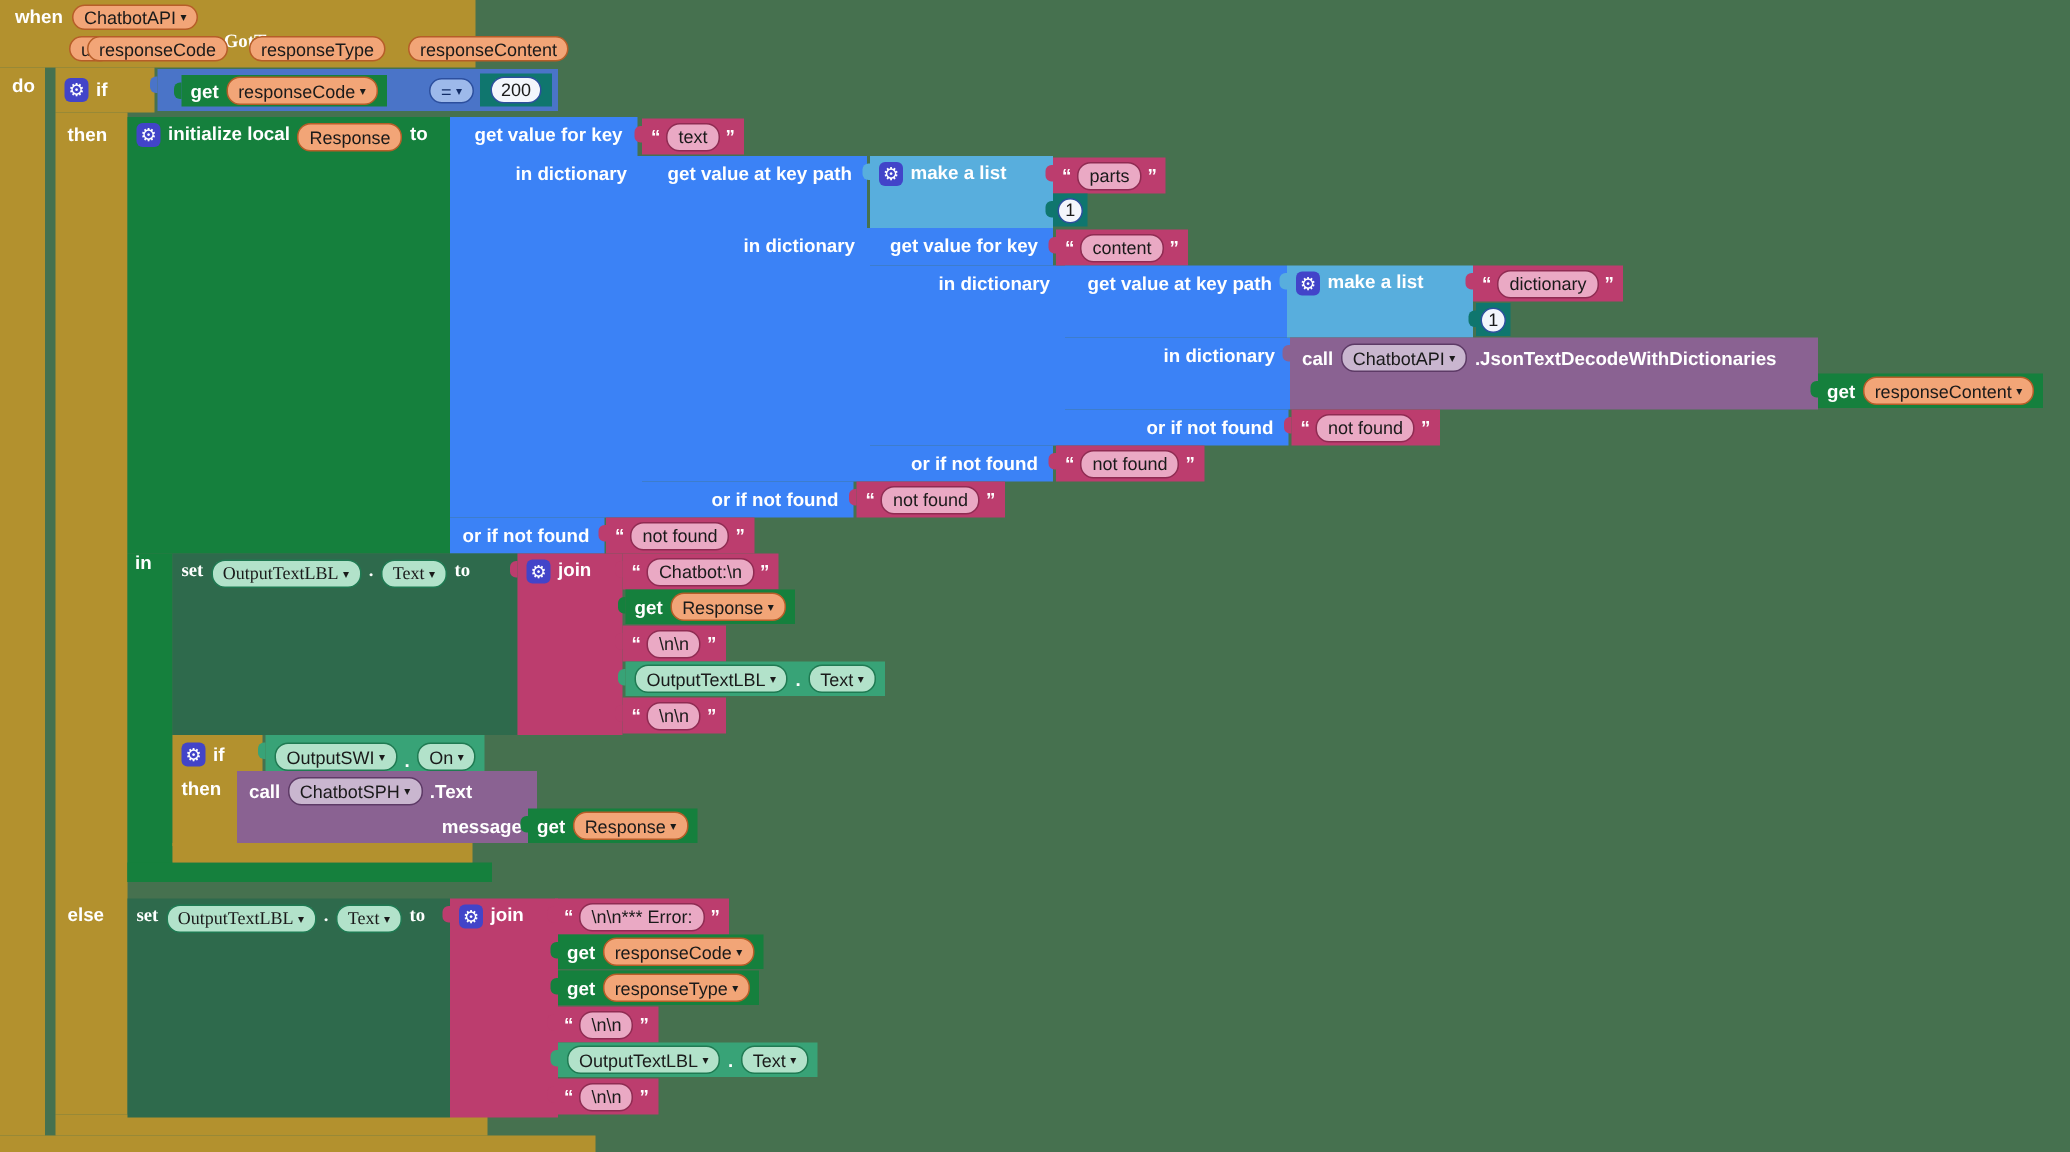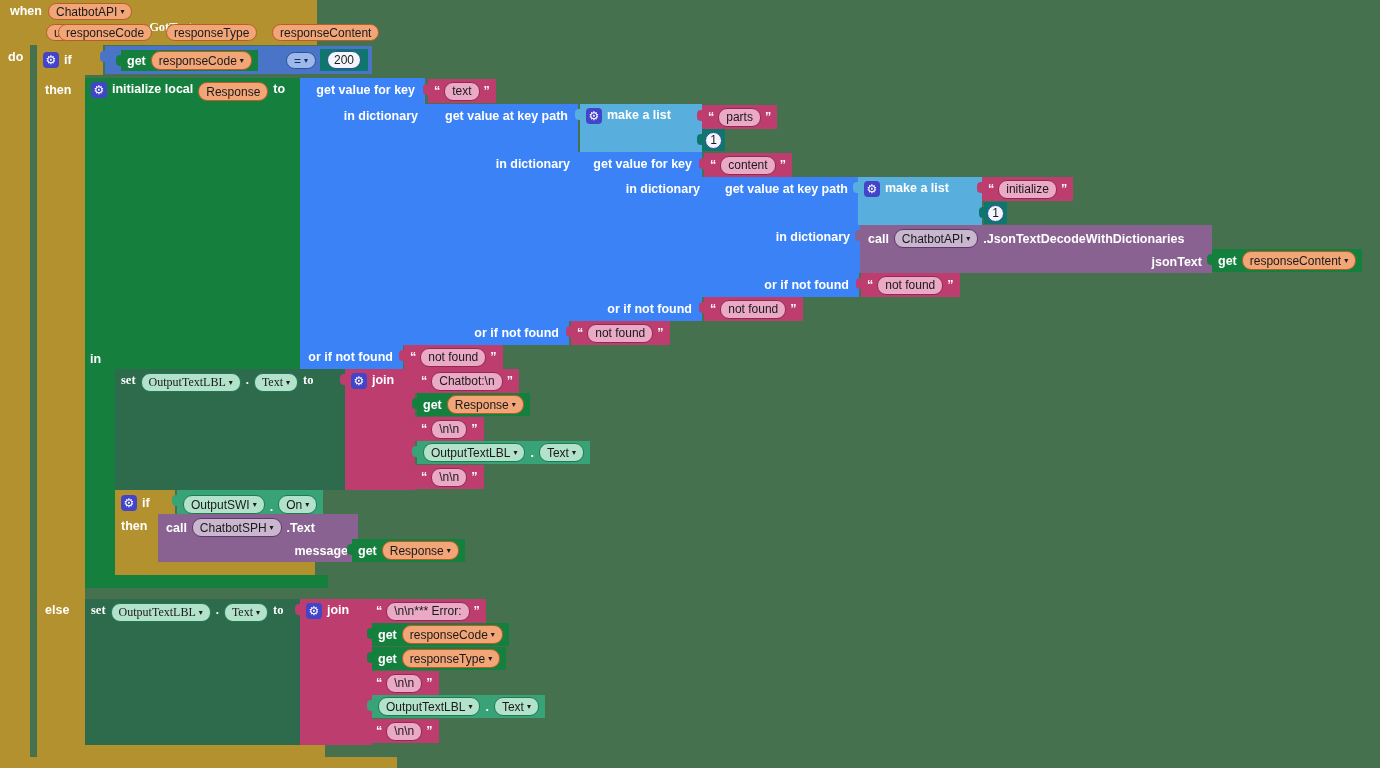--- a/index.html
+++ b/index.html
@@ -83,21 +83,21 @@
   </div>
 
   <div class="abs c-orange flexr topr" style="left:85px;top:78px;width:215px;height:291px;">
     <span class="gear">⚙</span>
     <span class="lbl">initialize local</span>
     <span class="pill p-or">Response</span>
     <span class="lbl">to</span>
   </div>
   <div class="abs c-orange" style="left:85px;top:369px;width:30px;height:219px;"></div>
   <div class="abs c-orange" style="left:85px;top:575px;width:243px;height:13px;"></div>
-  <span class="abs lbl" style="left:90px;top:352px;">in</span>
+  <span class="abs lbl" style="left:90px;top:368px;">in</span>
 
   <div class="abs c-dict dictrow" style="left:300px;top:78px;width:125px;height:26px;">
       <span class="lbl">get value for key</span>
     </div>
   <div class="abs c-dict dictrow" style="left:300px;top:104px;width:128px;height:241px;">
       <span class="lbl">in dictionary</span>
     </div>
   <div class="abs c-dict dictrow" style="left:300px;top:345px;width:103px;height:24px;">
       <span class="lbl">or if not found</span>
     </div>
@@ -154,39 +154,36 @@
   <div class="abs c-dict dictrow" style="left:710px;top:273px;width:149px;height:24px;">
       <span class="lbl">or if not found</span>
     </div>
 
   <div class="abs c-list flexr topr vb" style="left:858px;top:177px;width:124px;height:48px;">
     <span class="gear">⚙</span>
     <span class="lbl">make a list</span>
   </div>
   <div class="abs strblk c-pink vb" style="left:982px;top:177px;">
     <span class="q">“</span>
-    <span class="pill p-pk">initialize</span>
+    <span class="pill p-pk">dictionary</span>
     <span class="q">”</span>
   </div>
   <div class="abs c-num numblk vb" style="left:984px;top:202px;width:23px;height:22px;">
     <span class="pill p-wh" style="height:15px;padding:0 4px;">1</span>
   </div>
 
   <div class="abs c-purp vb" style="left:860px;top:225px;width:352px;height:48px;display:flex;flex-direction:column;justify-content:space-between;padding:4px 8px;">
     <div style="display:flex;align-items:center;gap:5px;">
       <span class="lbl">call</span>
       <span class="pill p-pu">
           <span>ChatbotAPI</span>
           <span class="arr">▾</span>
         </span>
       <span class="lbl">.JsonTextDecodeWithDictionaries</span>
     </div>
-    <div style="display:flex;justify-content:flex-end;padding-right:2px;">
-      <span class="lbl">jsonText</span>
-    </div>
   </div>
   <div class="abs flexr c-orange vb" style="left:1212px;top:249px;height:23px;">
     <span class="lbl">get</span>
     <span class="pill p-or">
         <span>responseContent</span>
         <span class="arr">▾</span>
       </span>
   </div>
 
   <div class="abs strblk c-pink vb" style="left:861px;top:273px;">

